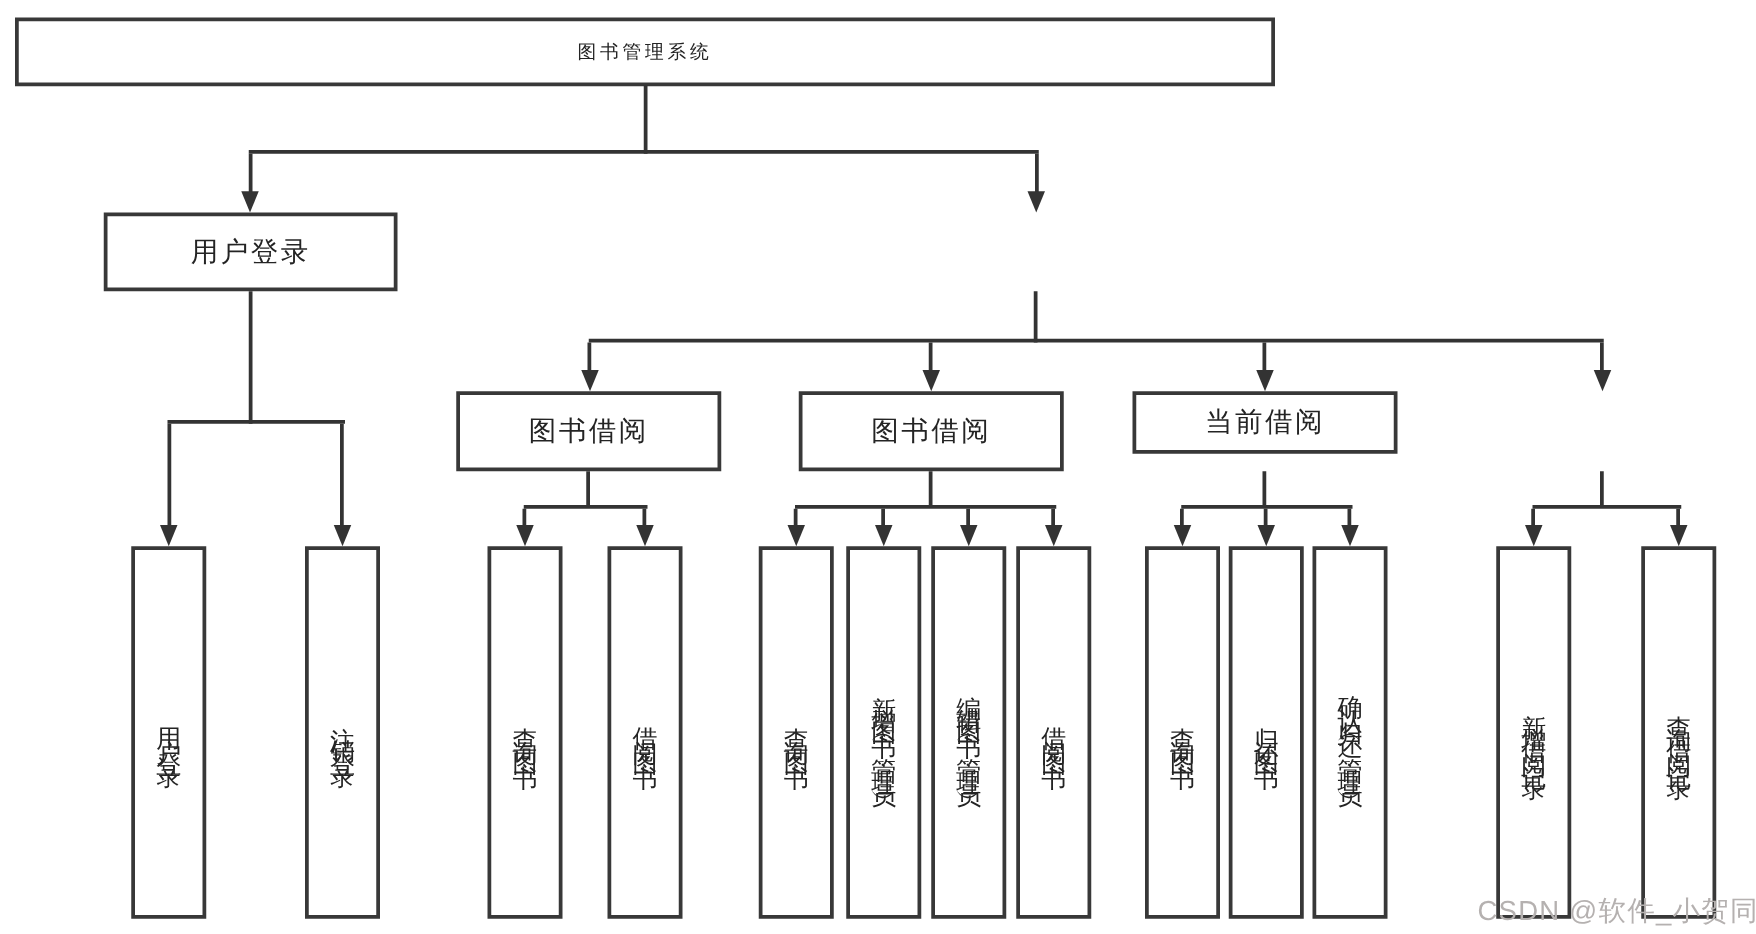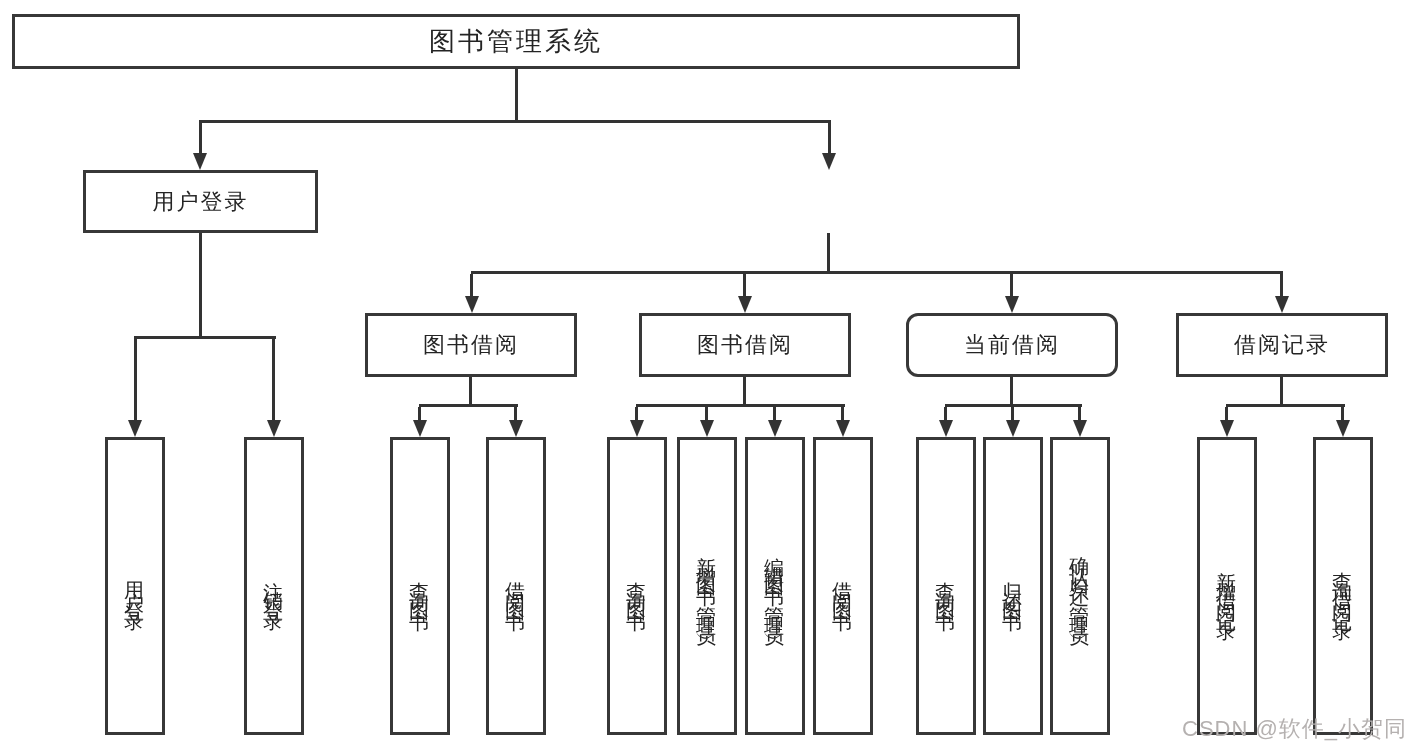--- a/index.html
+++ b/index.html
@@ -2,21 +2,21 @@
 <html><head>
 <meta charset="utf-8">
 <style>
   html,body{margin:0;padding:0;background:#ffffff;}
   body{font-family:"Liberation Sans","DejaVu Sans",sans-serif;}
   #stage{position:relative;width:1405px;height:747px;background:#ffffff;overflow:hidden;}
 
   
   .box{position:absolute;background:#ffffff;border:3px solid #383838;box-sizing:border-box;
        display:flex;align-items:center;justify-content:center;color:#242424;}
-  .root{font-size:26px;letter-spacing:3px;}
+  .root{font-size:15px;letter-spacing:3px;}
   .hz{font-size:22px;letter-spacing:2px;}
   .leaf{writing-mode:vertical-rl;text-orientation:mixed;font-size:20px;letter-spacing:10px;}
 
   
   .v{position:absolute;width:3px;background:#333333;}
   .h{position:absolute;height:3px;background:#333333;}
   .a{position:absolute;width:0;height:0;border-style:solid;border-color:transparent;
      border-width:17px 7px 0 7px;border-top-color:#333333;}
 
   
@@ -52,22 +52,21 @@
   <div class="a" style="left:465px;top:296px;"></div>
   <div class="v" style="left:743px;top:274px;height:25px;"></div>
   <div class="a" style="left:738px;top:296px;"></div>
   <div class="v" style="left:1010px;top:274px;height:25px;"></div>
   <div class="a" style="left:1005px;top:296px;"></div>
   <div class="v" style="left:1280px;top:274px;height:25px;"></div>
   <div class="a" style="left:1275px;top:296px;"></div>
 
   <div class="box hz" style="left:365px;top:313px;width:212px;height:64px;">图书借阅</div>
   <div class="box hz" style="left:639px;top:313px;width:212px;height:64px;">图书借阅</div>
-  <div class="box hz" style="left:906px;top:313px;width:212px;height:64px;border-radius:12px;">当前借阅</div>
-  <div class="box hz" style="left:1176px;top:313px;width:212px;height:64px;">借阅记录</div>
+  <div class="box hz" style="left:906px;top:313px;width:212px;height:50px;">当前借阅</div>
 
   <div class="v" style="left:469px;top:377px;height:29px;"></div>
   <div class="h" style="left:419px;top:404px;width:99px;"></div>
   <div class="v" style="left:418px;top:407px;height:16px;"></div>
   <div class="a" style="left:413px;top:420px;"></div>
   <div class="v" style="left:514px;top:407px;height:16px;"></div>
   <div class="a" style="left:509px;top:420px;"></div>
 
   <div class="v" style="left:743px;top:377px;height:29px;"></div>
   <div class="h" style="left:636px;top:404px;width:209px;"></div>

